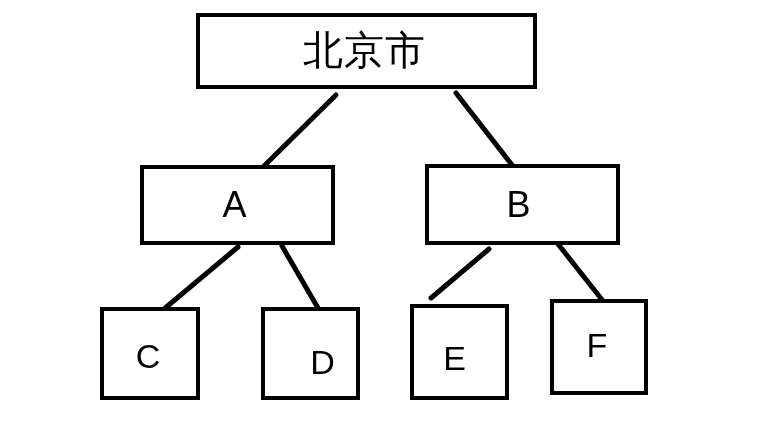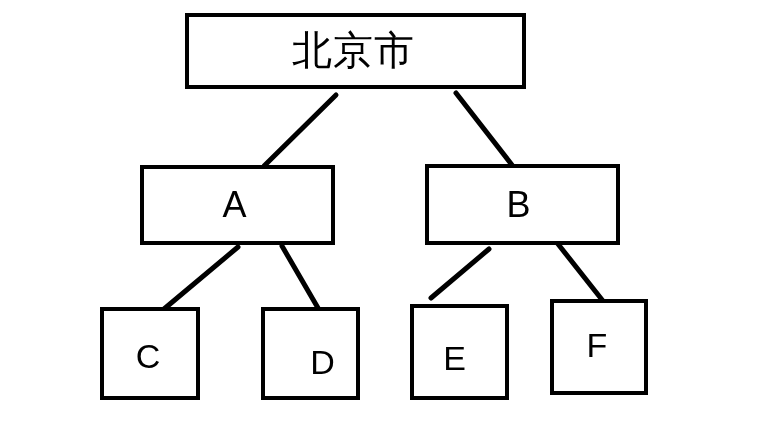--- a/index.html
+++ b/index.html
@@ -34,21 +34,21 @@
     justify-content: center;
   }
   .node-label {
     color: #000000;
     line-height: 1;
     white-space: nowrap;
     user-select: none;
   }
   
   #node-root {
-    left: 185px;
+    left: 196px;
     top: 13px;
     width: 341px;
     height: 76px;
   }
   #node-root .node-label {
     font-size: 40px;
     letter-spacing: 1px;
     transform: translate(-2px, -1px);
   }
   

